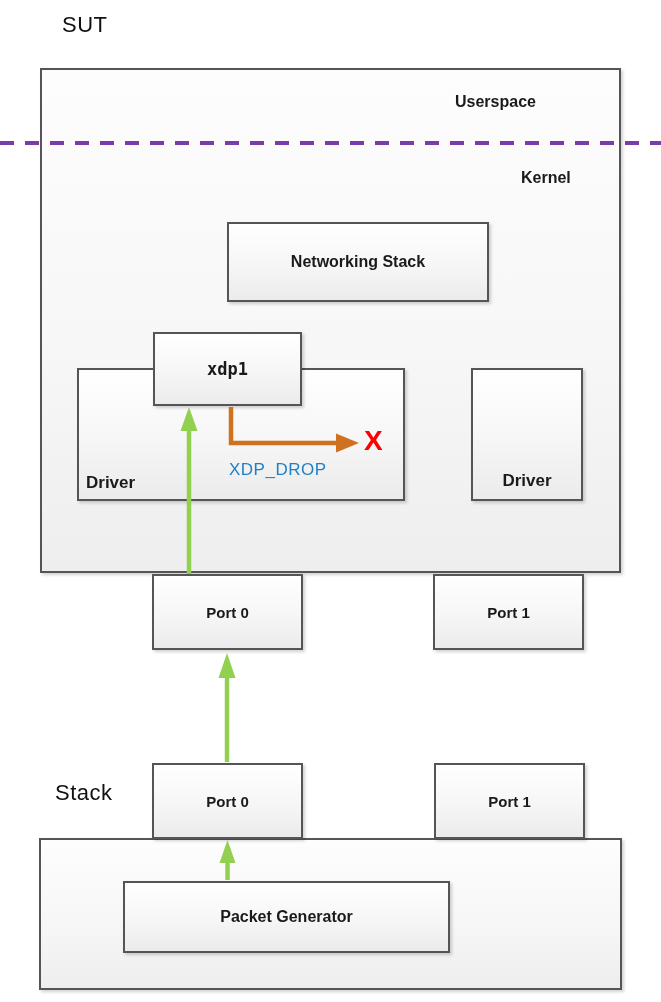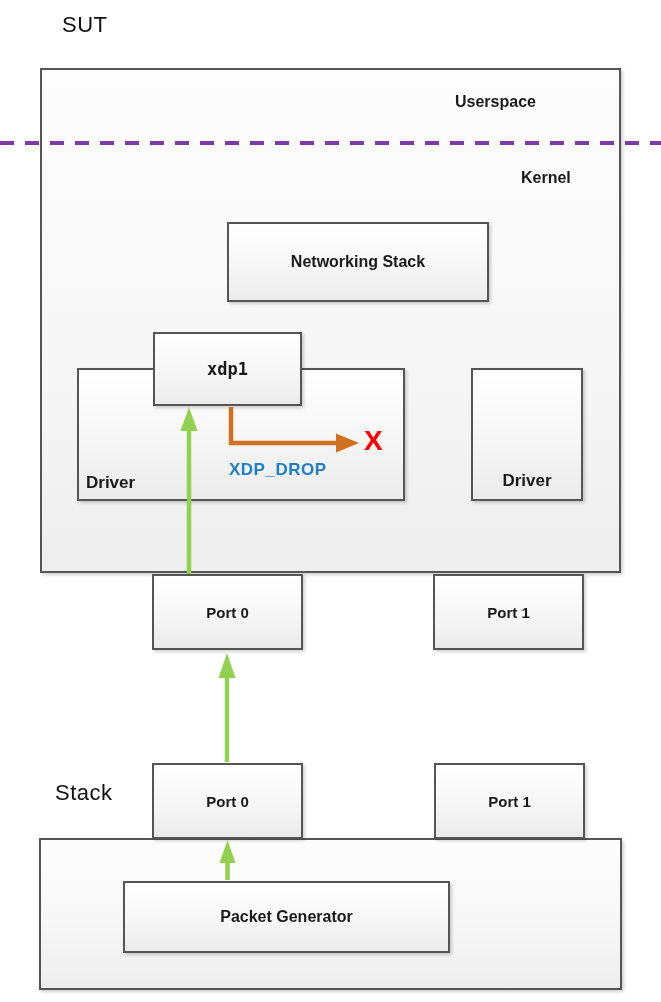--- a/index.html
+++ b/index.html
@@ -89,21 +89,21 @@
     font-size: 28px;
     font-weight: bold;
     color: var(--c-drop_mark_red, #fe0000);
     z-index: 11;
     line-height: 1;
   }
   .xdp-action-label {
     position: absolute;
     left: 229px; top: 460px;
     font-size: 17px;
-    font-weight: bold;
+    font-weight: normal;
     color: var(--c-xdp_action_blue, #1f7fc6);
     z-index: 11;
     letter-spacing: 0.5px;
   }
 </style>
 </head>
 <body>
 
 <div class="canvas">
 

